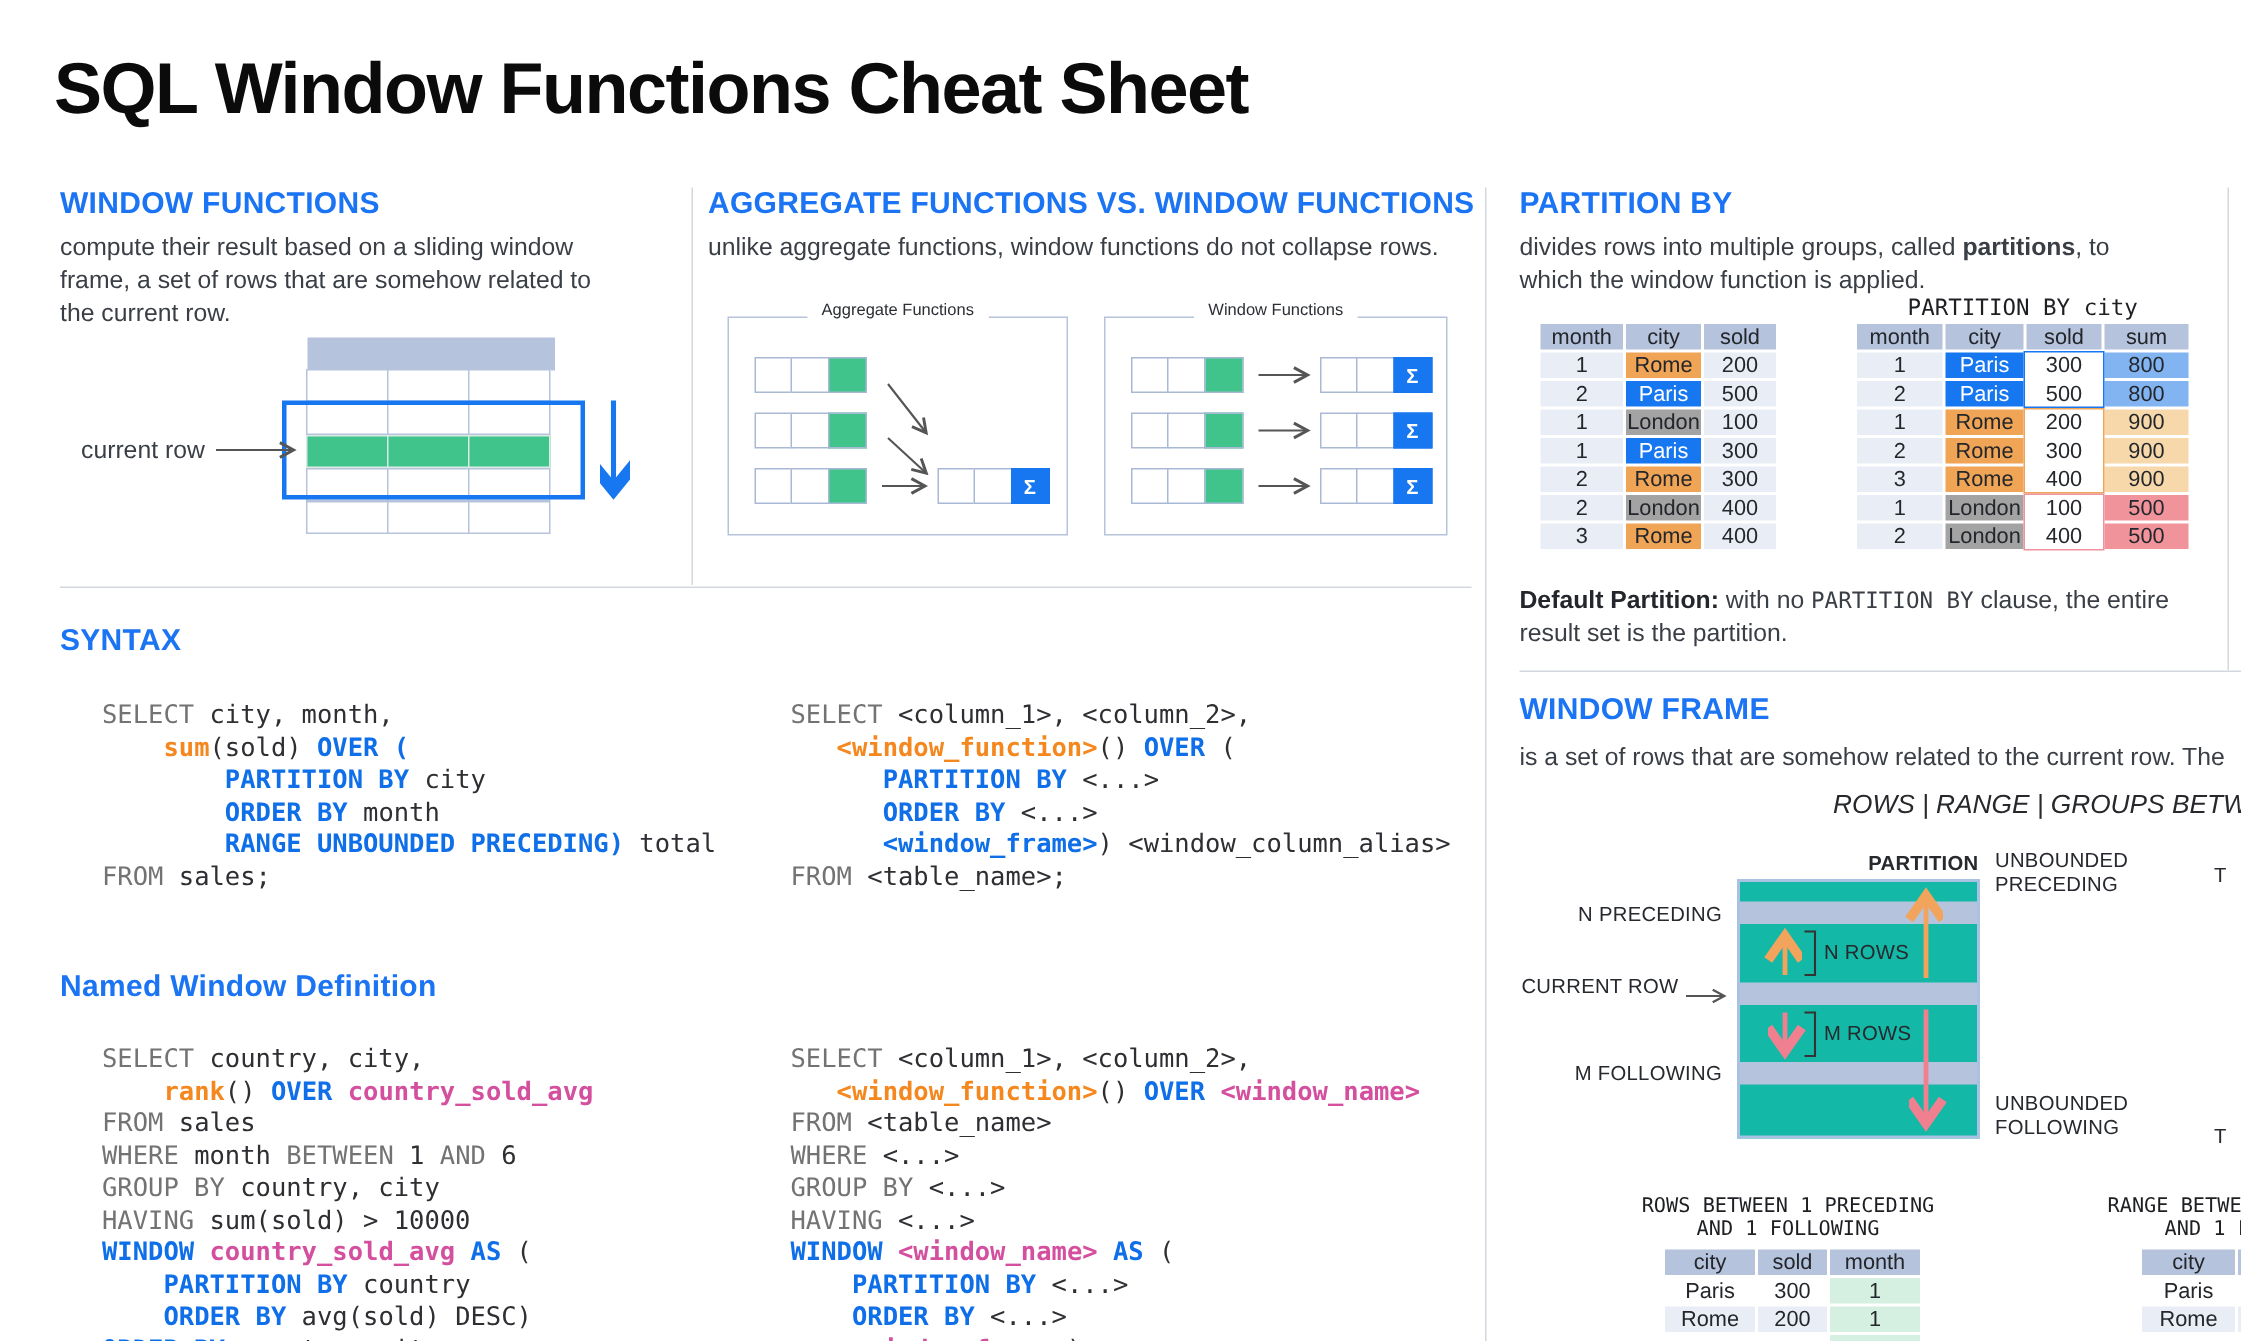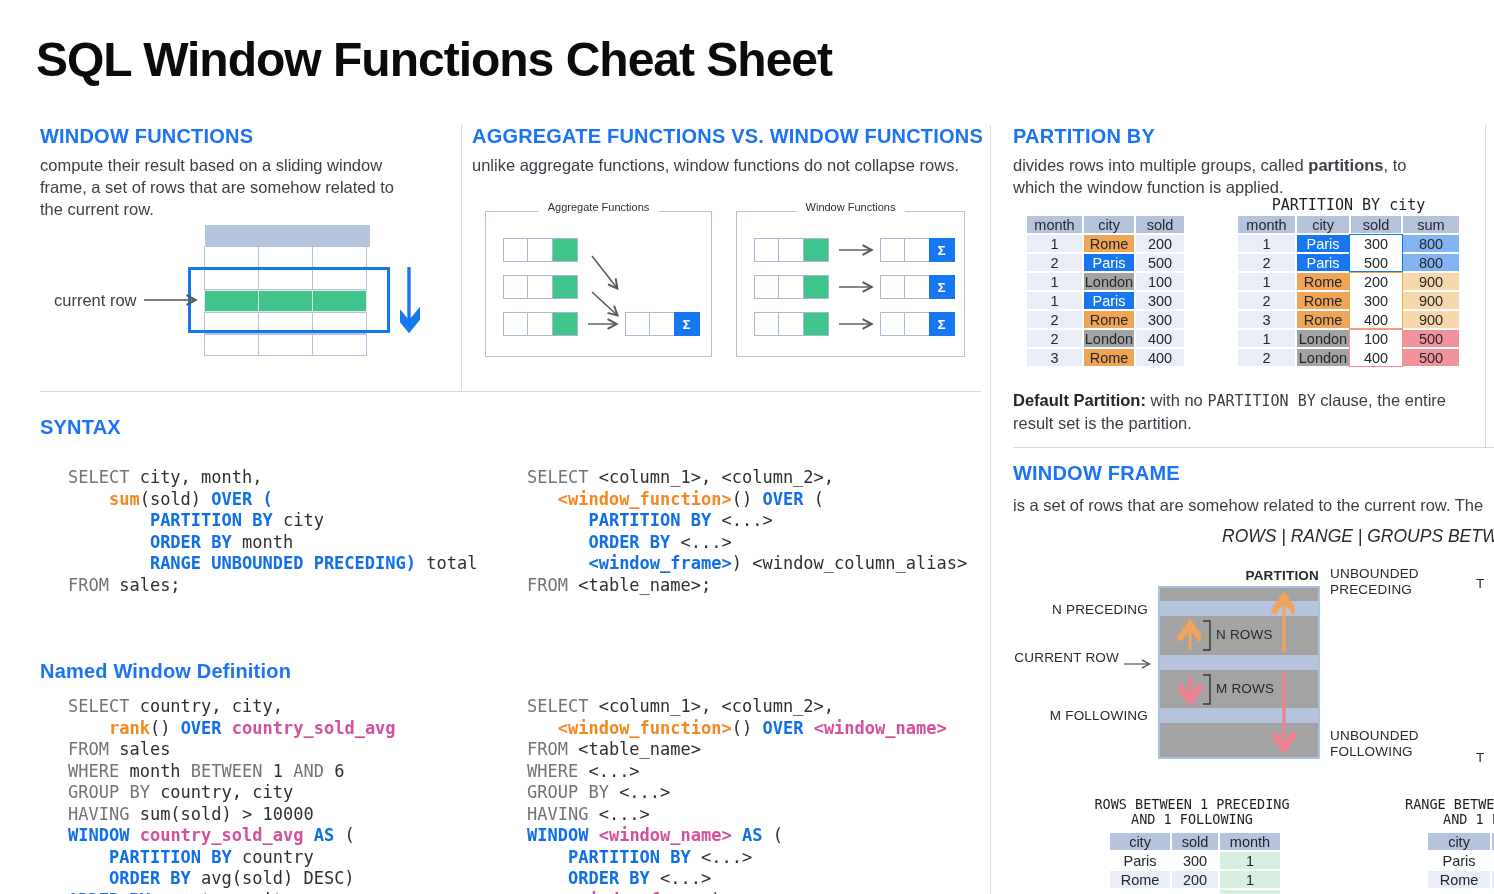--- a/index.html
+++ b/index.html
@@ -216,21 +216,21 @@
     </div>
   </div>
 
   <div class="sec" style="left:40px;top:405px;width:950px;height:225px">
     <div class="h2" style="margin-top:11px">SYNTAX</div>
     <div class="code" style="left:28px;top:62px"><div class="code-line"><span class="tk-kw">SELECT</span><span class="tk-t"> city, month,</span></div><div class="code-line"><span class="tk-t">    </span><span class="tk-fn">sum</span><span class="tk-t">(sold) </span><span class="tk-kwb">OVER (</span></div><div class="code-line"><span class="tk-t">        </span><span class="tk-kwb">PARTITION BY</span><span class="tk-t"> city</span></div><div class="code-line"><span class="tk-t">        </span><span class="tk-kwb">ORDER BY</span><span class="tk-t"> month</span></div><div class="code-line"><span class="tk-t">        </span><span class="tk-kwb">RANGE UNBOUNDED PRECEDING)</span><span class="tk-t"> total</span></div><div class="code-line"><span class="tk-kw">FROM</span><span class="tk-t"> sales;</span></div></div>
     <div class="code" style="left:487px;top:62px"><div class="code-line"><span class="tk-kw">SELECT</span><span class="tk-t"> &lt;column_1&gt;, &lt;column_2&gt;,</span></div><div class="code-line"><span class="tk-t">   </span><span class="tk-fn">&lt;window_function&gt;</span><span class="tk-t">() </span><span class="tk-kwb">OVER</span><span class="tk-t"> (</span></div><div class="code-line"><span class="tk-t">      </span><span class="tk-kwb">PARTITION BY</span><span class="tk-t"> &lt;...&gt;</span></div><div class="code-line"><span class="tk-t">      </span><span class="tk-kwb">ORDER BY</span><span class="tk-t"> &lt;...&gt;</span></div><div class="code-line"><span class="tk-t">      </span><span class="tk-kwb">&lt;window_frame&gt;</span><span class="tk-t">) &lt;window_column_alias&gt;</span></div><div class="code-line"><span class="tk-kw">FROM</span><span class="tk-t"> &lt;table_name&gt;;</span></div></div>
   </div>
 
   <div class="sec" style="left:40px;top:640px;width:950px;height:254px">
-    <div class="h2" style="margin-top:20px">Named Window Definition</div>
+    <div class="h2" style="margin-top:7px">Named Window Definition</div>
     <div class="code" style="left:28px;top:56px"><div class="code-line"><span class="tk-kw">SELECT</span><span class="tk-t"> country, city,</span></div><div class="code-line"><span class="tk-t">    </span><span class="tk-fn">rank</span><span class="tk-t">() </span><span class="tk-kwb">OVER</span><span class="tk-t"> </span><span class="tk-win">country_sold_avg</span></div><div class="code-line"><span class="tk-kw">FROM</span><span class="tk-t"> sales</span></div><div class="code-line"><span class="tk-kw">WHERE</span><span class="tk-t"> month </span><span class="tk-kw">BETWEEN</span><span class="tk-t"> 1 </span><span class="tk-kw">AND</span><span class="tk-t"> 6</span></div><div class="code-line"><span class="tk-kw">GROUP BY</span><span class="tk-t"> country, city</span></div><div class="code-line"><span class="tk-kw">HAVING</span><span class="tk-t"> sum(sold) &gt; 10000</span></div><div class="code-line"><span class="tk-kwb">WINDOW</span><span class="tk-t"> </span><span class="tk-win">country_sold_avg</span><span class="tk-t"> </span><span class="tk-kwb">AS</span><span class="tk-t"> (</span></div><div class="code-line"><span class="tk-t">    </span><span class="tk-kwb">PARTITION BY</span><span class="tk-t"> country</span></div><div class="code-line"><span class="tk-t">    </span><span class="tk-kwb">ORDER BY</span><span class="tk-t"> avg(sold) DESC)</span></div><div class="code-line"><span class="tk-kwb">ORDER BY</span><span class="tk-t"> country, city;</span></div></div>
     <div class="code" style="left:487px;top:56px"><div class="code-line"><span class="tk-kw">SELECT</span><span class="tk-t"> &lt;column_1&gt;, &lt;column_2&gt;,</span></div><div class="code-line"><span class="tk-t">   </span><span class="tk-fn">&lt;window_function&gt;</span><span class="tk-t">() </span><span class="tk-kwb">OVER</span><span class="tk-t"> </span><span class="tk-win">&lt;window_name&gt;</span></div><div class="code-line"><span class="tk-kw">FROM</span><span class="tk-t"> &lt;table_name&gt;</span></div><div class="code-line"><span class="tk-kw">WHERE</span><span class="tk-t"> &lt;...&gt;</span></div><div class="code-line"><span class="tk-kw">GROUP BY</span><span class="tk-t"> &lt;...&gt;</span></div><div class="code-line"><span class="tk-kw">HAVING</span><span class="tk-t"> &lt;...&gt;</span></div><div class="code-line"><span class="tk-kwb">WINDOW</span><span class="tk-t"> </span><span class="tk-win">&lt;window_name&gt;</span><span class="tk-t"> </span><span class="tk-kwb">AS</span><span class="tk-t"> (</span></div><div class="code-line"><span class="tk-t">    </span><span class="tk-kwb">PARTITION BY</span><span class="tk-t"> &lt;...&gt;</span></div><div class="code-line"><span class="tk-t">    </span><span class="tk-kwb">ORDER BY</span><span class="tk-t"> &lt;...&gt;</span></div><div class="code-line"><span class="tk-t">    </span><span class="tk-win">&lt;window_frame&gt;</span><span class="tk-t">)</span></div></div>
   </div>
 
   <div class="sec" style="left:1013px;top:125px;width:481px;height:322px">
     <div class="h2">PARTITION BY</div>
     <div class="p" style="margin-top:6px;width:440px"><span>divides rows into multiple groups, called </span><b>partitions</b><span>, to which the window function is applied.</span></div>
 
     <div class="mlab" style="left:225px;top:73px;width:221px;text-align:center;font-size:15px">PARTITION BY city</div>
 
@@ -320,21 +320,21 @@
             <marker id="mg4" markerWidth="9" markerHeight="9" refX="7" refY="4.5" orient="auto">
           <path d="M1 1 L7.5 4.5 L1 8" fill="none" stroke="#555" stroke-width="1.2"></path>
             </marker>
           </defs>
         <line x1="1" y1="6" x2="26" y2="6" stroke="#555" stroke-width="1.2" marker-end="url(#mg4)"></line>
       </svg>
       <div class="dlab" style="left:0;top:146px;width:135px;text-align:right;font-weight:400">M FOLLOWING</div>
       <div class="dlab" style="left:463px;top:14px;font-weight:400">T</div>
       <div class="dlab" style="left:463px;top:188px;font-weight:400">T</div>
 
-      <div class="abs" style="left:145px;top:24px;width:162px;height:173px;border:2px solid #a9c1e2;background:#a3a3a3">
+      <div class="abs" style="left:145px;top:24px;width:162px;height:173px;border:2px solid #a9c1e2;background:#14b8a6">
         <div class="band" style="top:13px"></div>
         <div class="band" style="top:67px"></div>
         <div class="band" style="top:120px"></div>
         <svg class="abs" style="left:0;top:0" width="158" height="169">
           <defs>
             <marker id="mo1" markerWidth="8" markerHeight="8" refX="6" refY="4.5" orient="auto">
               <path d="M1 1 L6 4.5 L1 8" fill="none" stroke="#f2a45c" stroke-width="2"></path>
               </marker>
             <marker id="mp1" markerWidth="8" markerHeight="8" refX="6" refY="4.5" orient="auto">
               <path d="M1 1 L6 4.5 L1 8" fill="none" stroke="#f07f90" stroke-width="2"></path>

